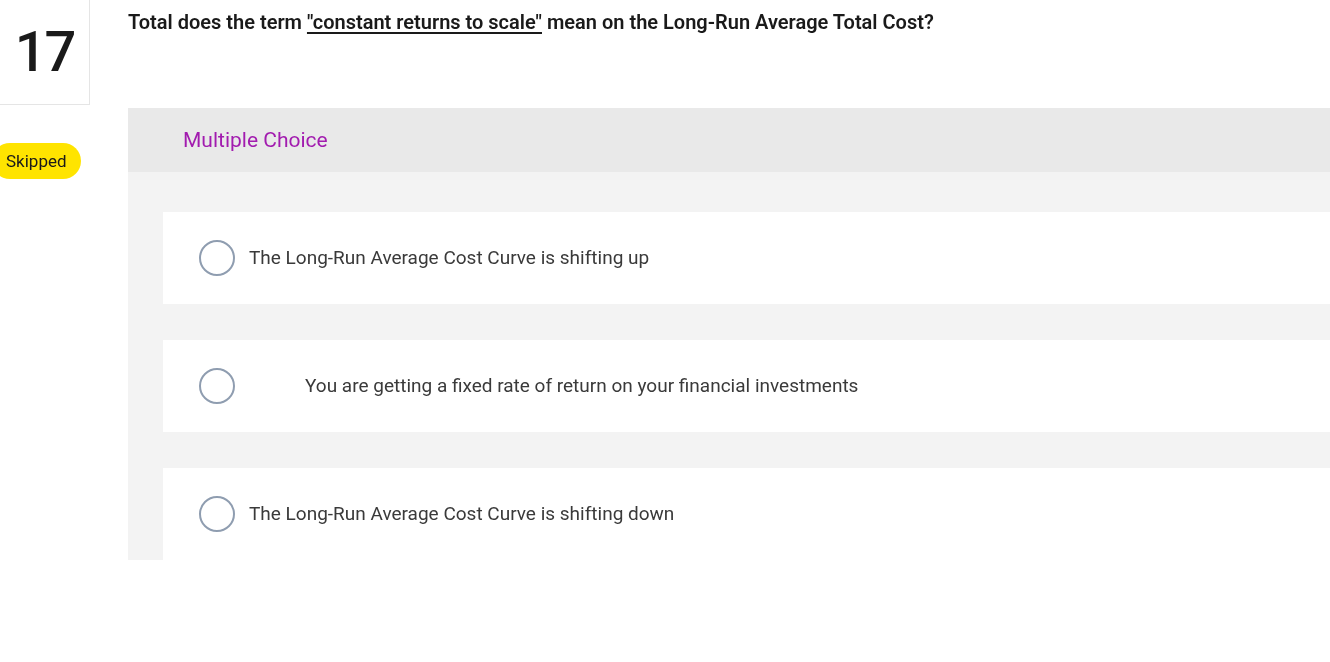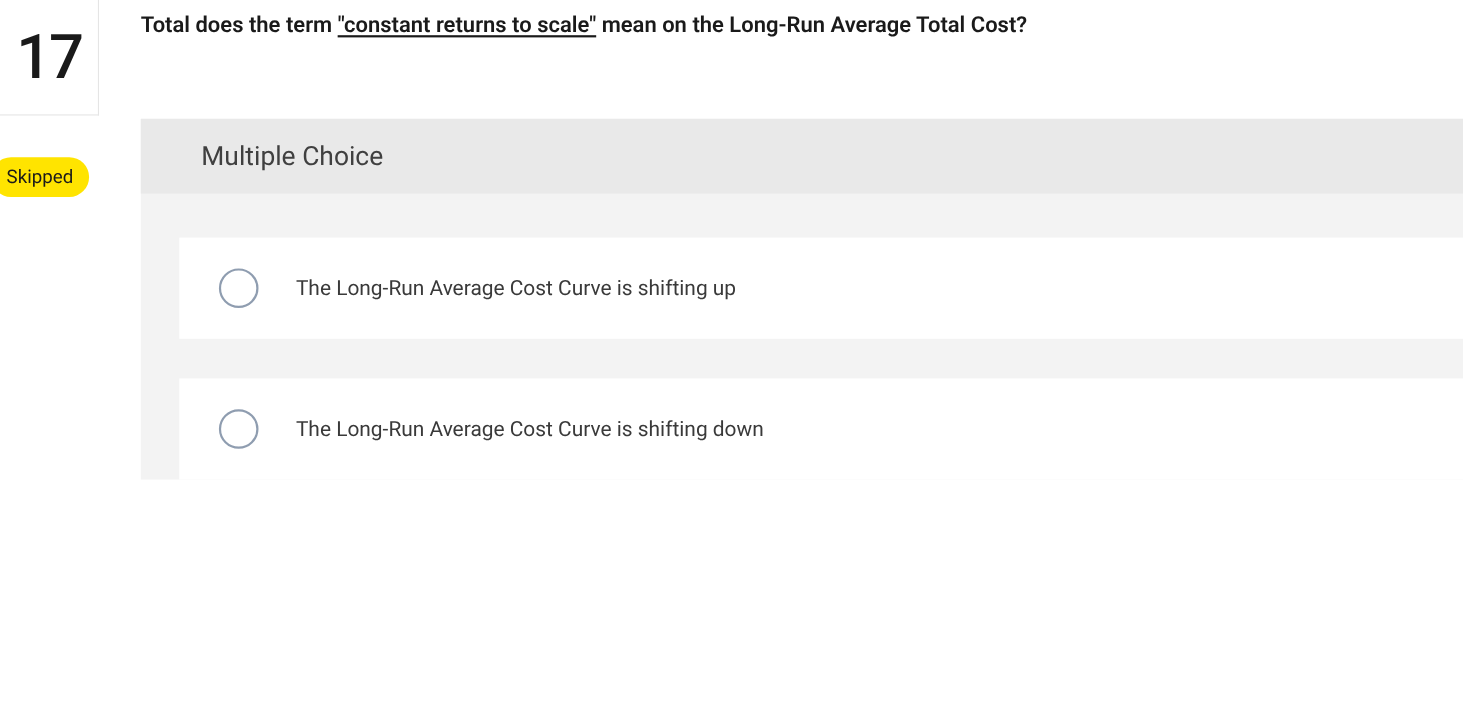--- a/index.html
+++ b/index.html
@@ -64,34 +64,34 @@
       text-decoration: underline;
       text-underline-offset: 3px;
     }
     .answer-panel {
       margin-top: 72px;
       background: #f3f3f3;
     }
     .mc-header {
       background: #e9e9e9;
       padding: 20px 55px;
-      font-size: 24px;
-      color: #404040;
+      font-size: 21px;
+      color: #a21caf;
       font-weight: 400;
     }
     .options-wrap {
       padding: 40px 0 0 35px;
     }
     .option {
       background: #ffffff;
       margin-bottom: 36px;
       padding: 28px 36px;
       display: flex;
       align-items: center;
-      gap: 34px;
+      gap: 14px;
       min-height: 92px;
     }
     .option.last {
       margin-bottom: 0;
     }
     .radio {
       width: 36px;
       height: 36px;
       border: 2px solid #8f9db0;
       border-radius: 50%;
@@ -125,20 +125,24 @@
   <div class="answer-panel">
     <div class="mc-header">Multiple Choice</div>
 
     <div class="options-wrap">
       <div class="option">
         <div class="radio"></div>
         <div class="option-text">The Long-Run Average Cost Curve is shifting up</div>
       </div>
 
 
+      <div class="option">
+        <div class="radio"></div>
+        <div class="option-text indent">You are getting a fixed rate of return on your financial investments</div>
+      </div>
 
       <div class="option last">
         <div class="radio"></div>
         <div class="option-text">The Long-Run Average Cost Curve is shifting down</div>
       </div>
     </div>
   </div>
 </div>
 
 </body></html>

